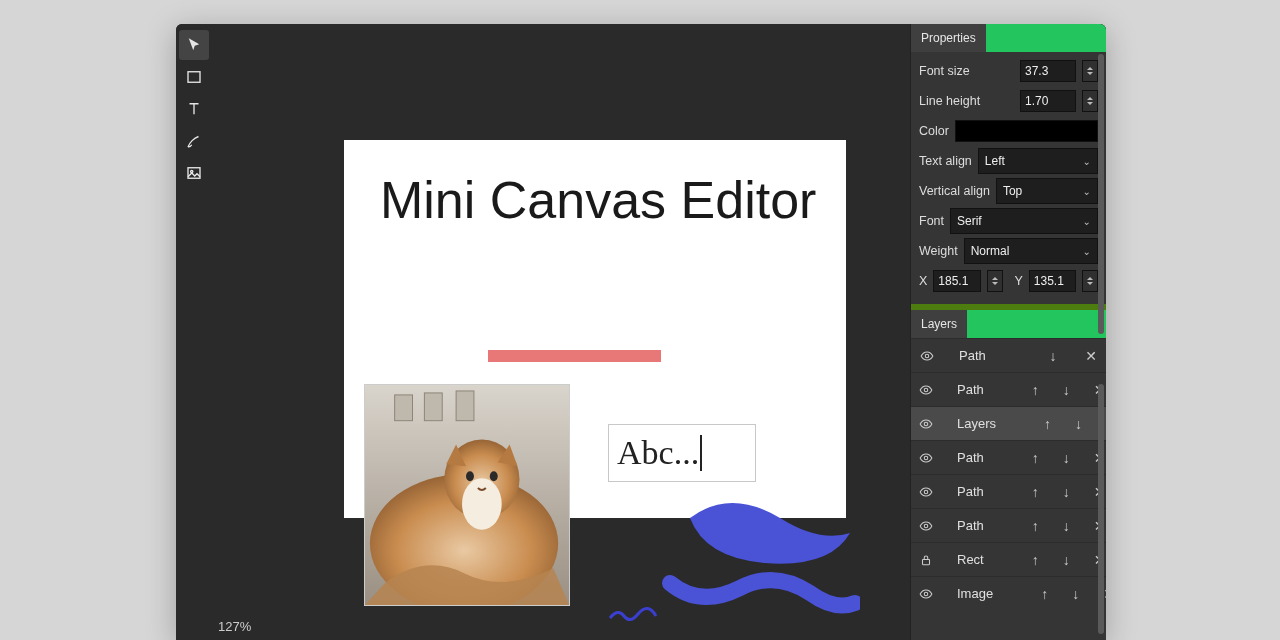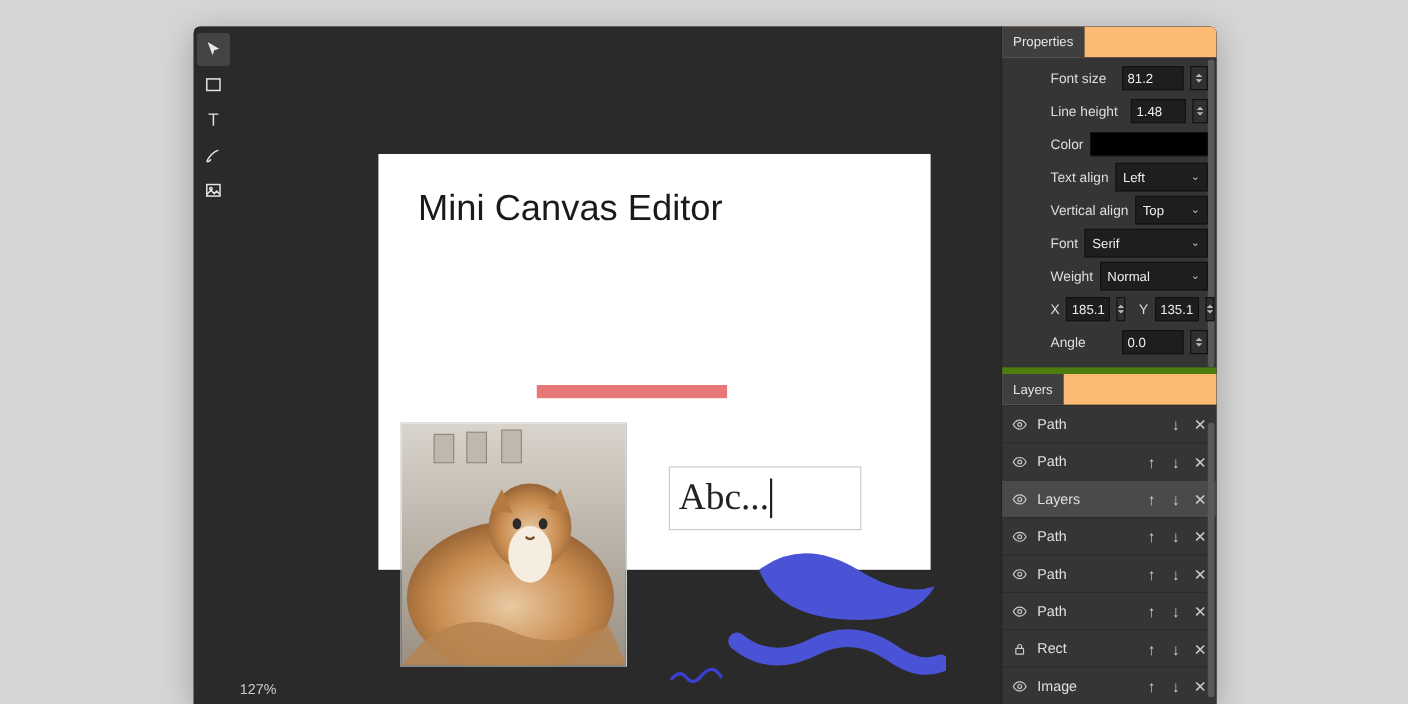--- a/index.html
+++ b/index.html
@@ -4,47 +4,47 @@
 <style>
   * { box-sizing: border-box; margin: 0; padding: 0; }
   body { background: #d6d6d6; font-family: -apple-system, BlinkMacSystemFont, "Segoe UI", Arial, sans-serif; font-size: 13px; color: #ddd; }
   .app-window { position: absolute; left: 176px; top: 24px; width: 930px; height: 616px; background: #2a2a2a; border-radius: 6px 6px 0 0; overflow: hidden; display: flex; box-shadow: 0 6px 30px rgba(0,0,0,.25); }
   .toolbar { width: 36px; background: #2a2a2a; padding-top: 6px; display: flex; flex-direction: column; align-items: center; gap: 2px; }
   .tool-btn { width: 30px; height: 30px; display: flex; align-items: center; justify-content: center; border-radius: 3px; color: #e6e6e6; cursor: pointer; }
   .tool-btn.active { background: #444; }
   .tool-btn svg { width: 18px; height: 18px; fill: none; stroke: currentColor; stroke-width: 1.8; }
   .canvas-area { flex: 1; position: relative; background: #2a2a2a; }
   .canvas { position: absolute; left: 132px; top: 116px; width: 502px; height: 378px; background: #fff; color: #111; }
-  .canvas-title { position: absolute; left: 36px; top: 30px; font-size: 33px; font-family: Arial, sans-serif; font-weight: 400; color: #1a1a1a; }
+  .canvas-title { position: absolute; left: 36px; top: 30px; font-size: 52px; font-family: Arial, sans-serif; font-weight: 400; color: #1a1a1a; }
   .underline { position: absolute; left: 144px; top: 210px; width: 173px; height: 12px; background: #e87777; }
   .photo { position: absolute; left: 20px; top: 244px; width: 206px; height: 222px; border: 1px solid #ccc; overflow: hidden; }
   .photo svg { width: 100%; height: 100%; display: block; }
-  .textbox { position: absolute; left: 264px; top: 284px; width: 175px; height: 58px; border: 1px solid #c8c8c8; background: #fff; display: flex; align-items: center; padding: 0 8px; }
+  .textbox { position: absolute; left: 264px; top: 284px; width: 148px; height: 58px; border: 1px solid #c8c8c8; background: #fff; display: flex; align-items: center; padding: 0 8px; }
   .textbox-text { font-family: "Georgia","Times New Roman",serif; font-size: 34px; color: #222; }
   .caret { display:inline-block; width: 1.5px; height: 36px; background: #222; margin-left: 1px; vertical-align: middle; }
   .scribble { position: absolute; left: 256px; top: 348px; width: 260px; height: 150px; }
   .zoom { position: absolute; bottom: 6px; left: 6px; color: #ccc; font-size: 13px; }
   .right-panel { width: 196px; background: #353535; display: flex; flex-direction: column; border-left: 1px solid #222; }
-  .tab-row { display: flex; align-items: flex-end; height: 28px; background: #fdba74; }
+  .tab-row { display: flex; align-items: flex-end; height: 28px; background: #22c55e; }
   .tab { padding: 0 10px; height: 28px; line-height: 28px; background: #3f3f3f; font-size: 12px; color: #e6e6e6; }
   .props { padding: 4px 8px 8px 8px; position: relative; }
-  .prop-row { display: flex; align-items: center; height: 30px; gap: 6px; margin-left: 36px; }
+  .prop-row { display: flex; align-items: center; height: 30px; gap: 6px; }
   .prop-label { font-size: 12.5px; color: #ddd; white-space: nowrap; }
   .num-input { height: 22px; background: #1e1e1e; border: 1px solid #111; color: #eee; width: 56px; padding: 0 4px; font-size: 12px; display: flex; align-items: center; justify-content: flex-start; }
   .num-spin { width: 16px; height: 22px; background: #303030; border: 1px solid #111; display: flex; flex-direction: column; justify-content: center; align-items: center; gap: 0; }
   .num-spin::before, .num-spin::after { content: ""; width: 0; height: 0; border-left: 3px solid transparent; border-right: 3px solid transparent; }
   .num-spin::before { border-bottom: 3px solid #bbb; margin-bottom: 2px; }
   .num-spin::after { border-top: 3px solid #bbb; }
   .color-swatch { flex: 1; height: 22px; background: #000; border: 1px solid #111; }
   .select { flex: 1; height: 22px; background: #1e1e1e; border: 1px solid #111; color: #eee; padding: 12px 6px; font-size: 12px; display: flex; align-items: center; justify-content: space-between; }
   .select .chev { font-size: 10px; color: #bbb; }
   .xy-row .num-input { width: 48px; }
   .layers { border-top: 6px solid #4d7c0f; }
   .layer-list { }
-  .layer-row { height: 34px; display: flex; align-items: center; padding: 0 8px; gap: 8px; border-top: 1px solid #2c2c2c; font-size: 13px; color: #e0e0e0; }
+  .layer-row { height: 34px; display: flex; align-items: center; padding: 0 8px; gap: 24px; border-top: 1px solid #2c2c2c; font-size: 13px; color: #e0e0e0; }
   .layer-row.selected { background: #4a4a4a; }
   .layer-row .spacer { flex: 1; }
   .layer-icon { width: 16px; height: 16px; display: flex; align-items: center; justify-content: center; color: #ccc; cursor: pointer; }
   .layer-icon svg { width: 14px; height: 14px; fill: none; stroke: currentColor; stroke-width: 1.8; }
   .arrow-btn { width: 14px; cursor: pointer; color: #ccc; font-size: 14px; text-align: center; }
   .close-btn { width: 14px; cursor: pointer; color: #ccc; font-size: 14px; text-align: center; }
   .right-scroll { position: absolute; right: 2px; top: 30px; width: 6px; height: 280px; background: #5a5a5a; border-radius: 3px; }
   .layers-scroll { position: absolute; right: 2px; top: 360px; width: 6px; height: 250px; background: #5a5a5a; border-radius: 3px; }
 </style>
 </head>
@@ -131,27 +131,27 @@
     <div class="right-scroll"></div>
     <div class="layers-scroll"></div>
 
     <div class="tab-row">
       <div class="tab">Properties</div>
     </div>
     <div class="props">
       <div class="prop-row">
         <span class="prop-label">Font size</span>
         <div style="flex:1"></div>
-        <div class="num-input">81.2</div>
+        <div class="num-input">37.3</div>
         <div class="num-spin"></div>
       </div>
       <div class="prop-row">
         <span class="prop-label">Line height</span>
         <div style="flex:1"></div>
-        <div class="num-input">1.48</div>
+        <div class="num-input">1.70</div>
         <div class="num-spin"></div>
       </div>
       <div class="prop-row">
         <span class="prop-label">Color</span>
         <div class="color-swatch"></div>
       </div>
       <div class="prop-row">
         <span class="prop-label">Text align</span>
         <div class="select">
             <span>Left</span>
@@ -180,26 +180,20 @@
           </div>
       </div>
       <div class="prop-row xy-row">
         <span class="prop-label">X</span>
         <div class="num-input">185.1</div>
         <div class="num-spin"></div>
         <span class="prop-label" style="margin-left:6px">Y</span>
         <div class="num-input">135.1</div>
         <div class="num-spin"></div>
       </div>
-      <div class="prop-row">
-        <span class="prop-label">Angle</span>
-        <div style="flex:1"></div>
-        <div class="num-input" style="width:56px">0.0</div>
-        <div class="num-spin"></div>
-      </div>
     </div>
 
     <div class="layers">
       <div class="tab-row">
         <div class="tab">Layers</div>
       </div>
       <div class="layer-list" id="layer-list">
           <div class="layer-row">
             <span class="layer-icon">
               <svg viewBox="0 0 24 24">

